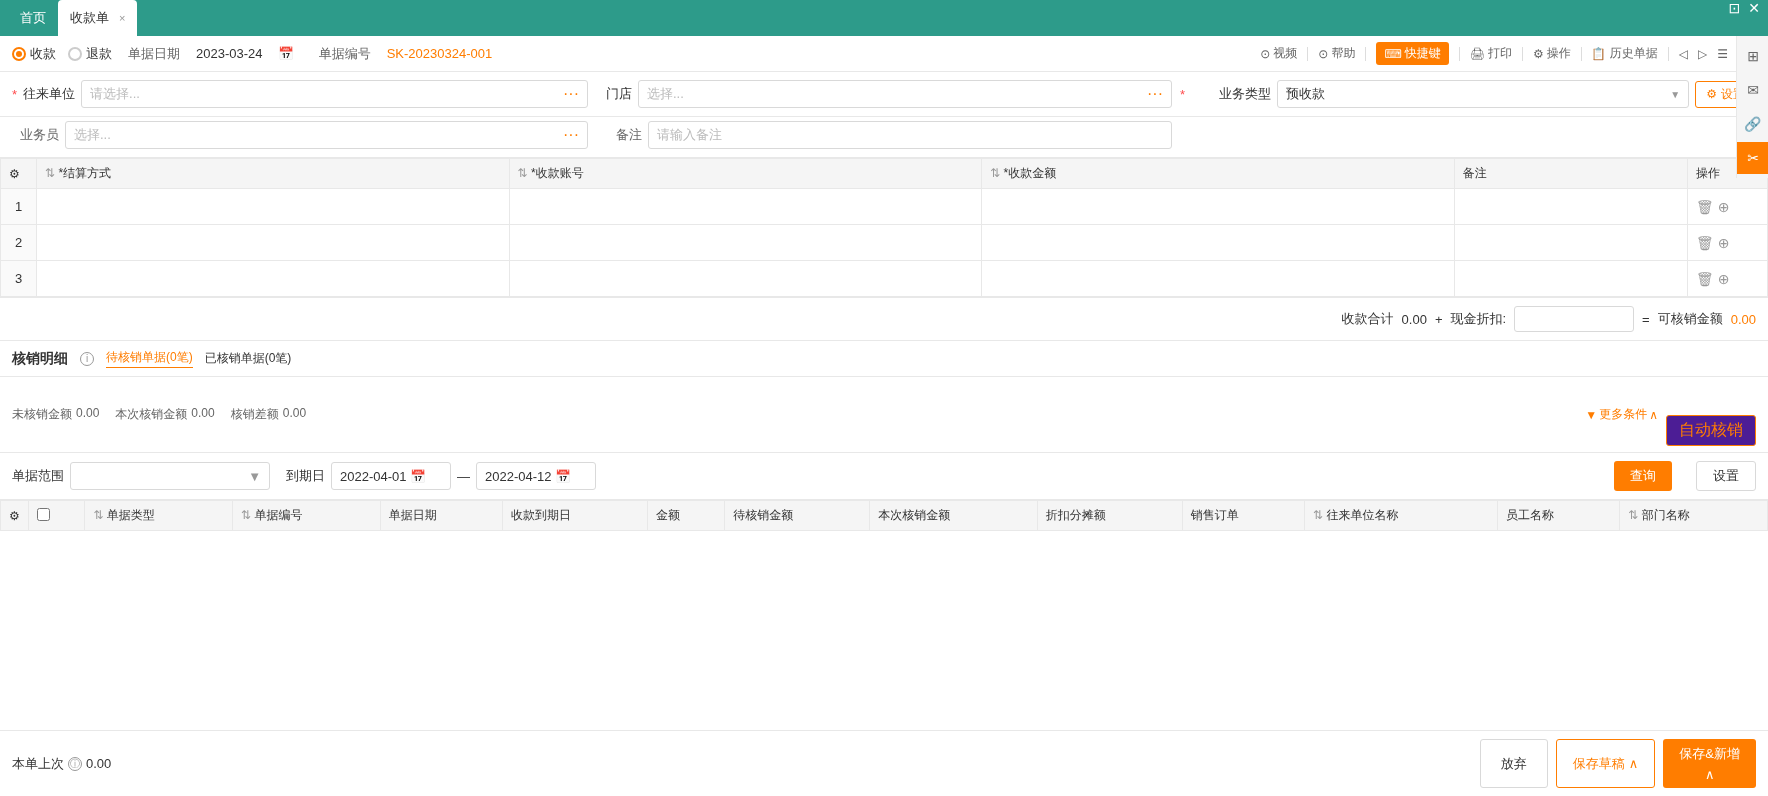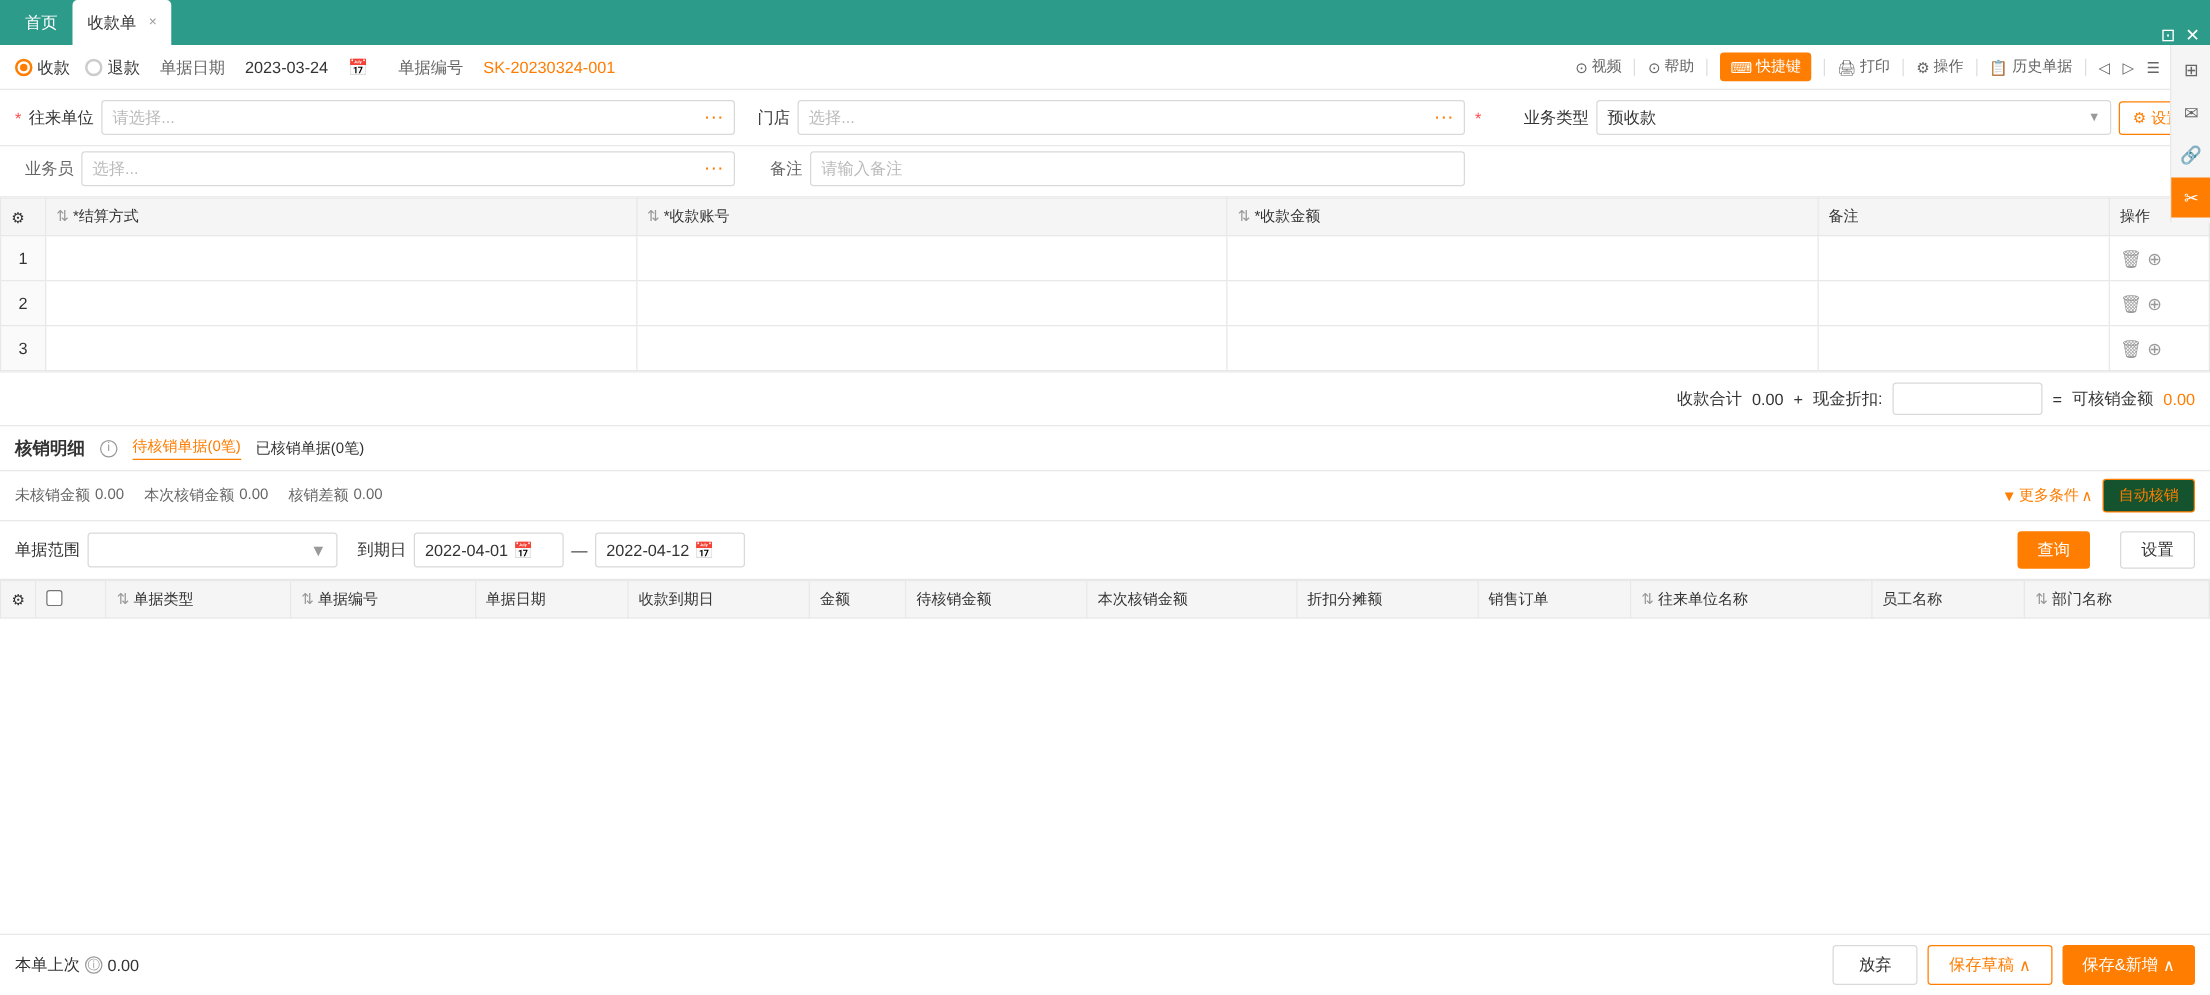--- a/index.html
+++ b/index.html
@@ -1,20 +1,20 @@
 <!DOCTYPE html>
 <html><head>
   <meta charset="utf-8">
   <style>
     * { box-sizing: border-box; margin: 0; padding: 0; }
     body { font-family: 'Microsoft YaHei', Arial, sans-serif; font-size: 13px; background: #f0f2f5; color: #333; overflow: hidden; }
 
     
     .tab-bar {
-      display: flex; align-items: flex-end;
+      display: flex; align-items: flex-start;
       background: #2d9b8a; height: 36px; padding: 0 8px;
     }
     .tab-item {
       padding: 0 12px; height: 36px; display: flex; align-items: center;
       cursor: pointer; color: #fff; font-size: 13px; gap: 6px;
     }
     .tab-item.home { background: transparent; }
     .tab-item.active { background: #fff; color: #333; border-radius: 4px 4px 0 0; }
     .tab-close { font-size: 11px; color: #999; cursor: pointer; margin-left: 4px; }
     .tab-bar-right { margin-left: auto; display: flex; gap: 8px; }
@@ -113,22 +113,22 @@
     .tab-link-normal { color: #333; cursor: pointer; font-size: 12px; }
 
     .verify-stats {
       display: flex; align-items: center; padding: 6px 12px;
       gap: 16px; font-size: 12px; color: #666; border-bottom: 1px solid #e8e8e8;
     }
     .verify-stats .stat { display: flex; gap: 4px; }
     .verify-stats .right { margin-left: auto; display: flex; align-items: center; gap: 8px; }
     .btn-more { background: none; border: none; color: #ff7d00; cursor: pointer; font-size: 12px; display: flex; align-items: center; gap: 2px; }
     .btn-auto {
-      background: #14532d; border: 1px solid #ff7d00; color: #ff7d00;
-      border-radius: 3px; padding: 4px 12px; cursor: pointer; font-size: 12px;
+      background: #4c1d95; border: 1px solid #ff7d00; color: #ff7d00;
+      border-radius: 3px; padding: 4px 12px; cursor: pointer; font-size: 16px; margin-top: 32px;
     }
 
     
     .filter-row {
       display: flex; align-items: center; padding: 8px 12px;
       gap: 16px; border-bottom: 1px solid #e8e8e8; flex-shrink: 0;
     }
     .filter-group { display: flex; align-items: center; gap: 6px; }
     .filter-select {
       border: 1px solid #d9d9d9; border-radius: 3px; height: 28px;
@@ -169,21 +169,21 @@
       border-radius: 3px; padding: 6px 20px; cursor: pointer; font-size: 13px;
     }
     .btn-save-draft {
       background: #fff; border: 1px solid #ff7d00; color: #ff7d00;
       border-radius: 3px; padding: 6px 16px; cursor: pointer; font-size: 13px;
       display: flex; align-items: center; gap: 4px;
     }
     .btn-save-new {
       background: #ff7d00; color: #fff; border: none;
       border-radius: 3px; padding: 6px 16px; cursor: pointer; font-size: 13px;
-      display: flex; align-items: center; gap: 4px;
+      display: flex; align-items: center; gap: 4px; flex-direction: column;
     }
 
     
     .right-sidebar {
       position: absolute; right: 0; top: 36px;
       display: flex; flex-direction: column; gap: 2px;
       background: #f5f5f5; border-left: 1px solid #e8e8e8;
       width: 32px; padding: 4px 0;
     }
     .sidebar-icon {

